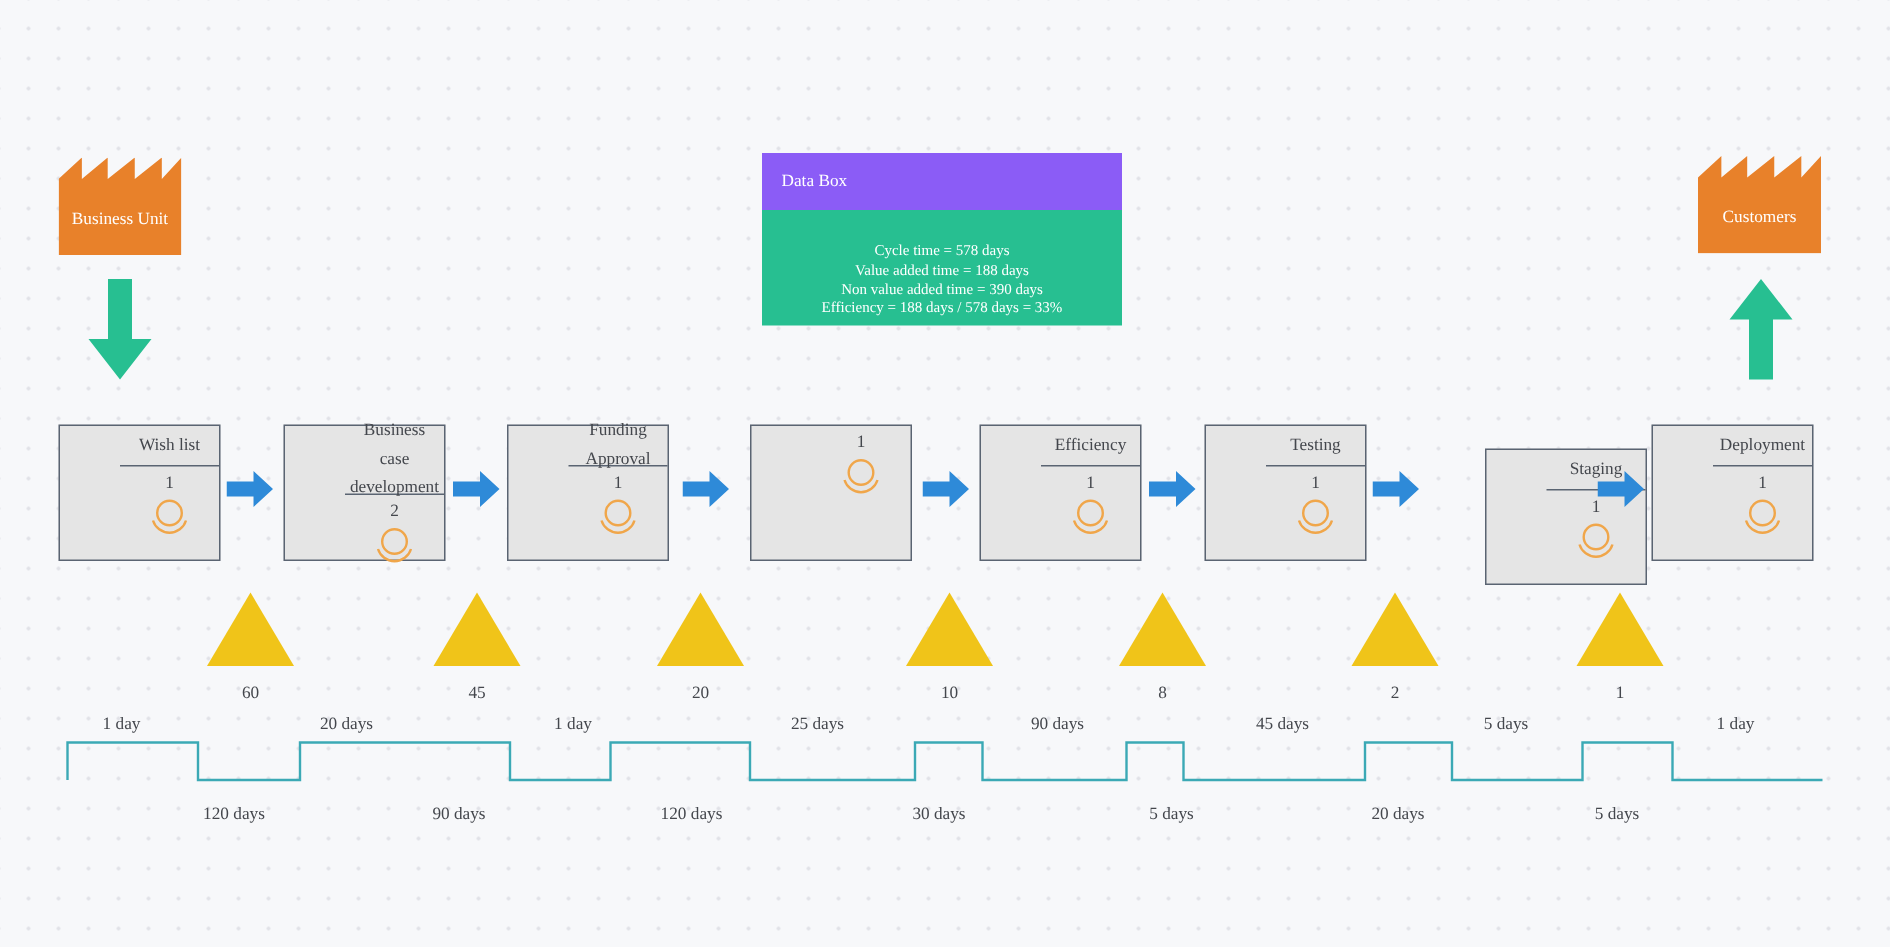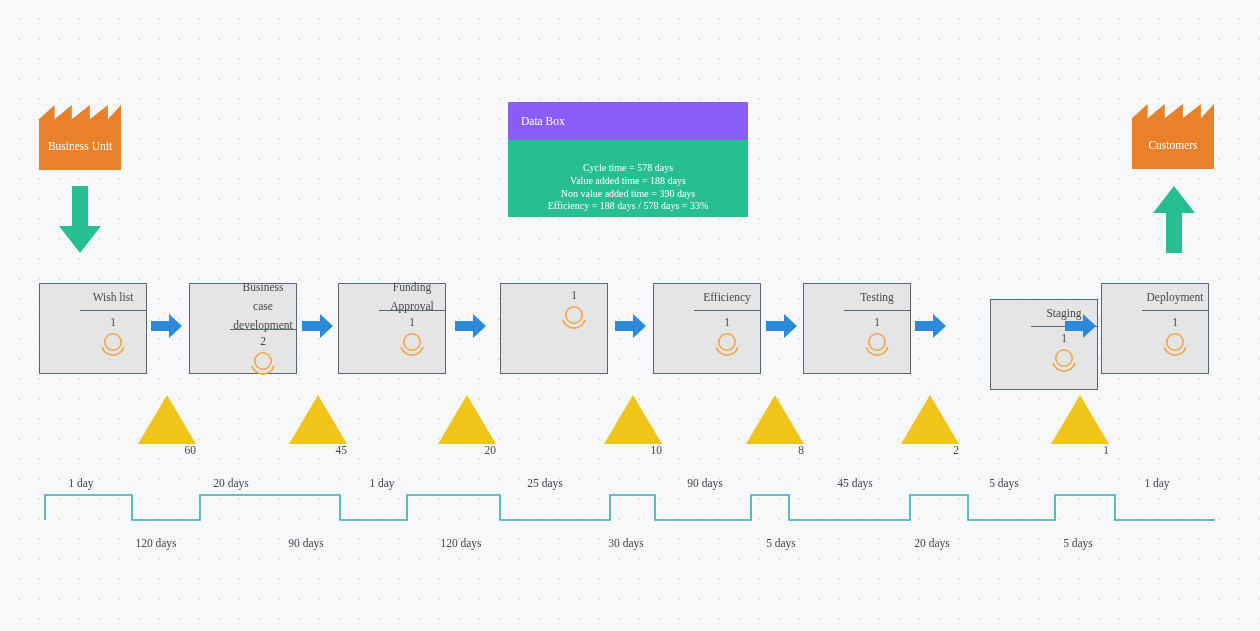--- a/index.html
+++ b/index.html
@@ -127,24 +127,24 @@
 
   
   .inventory { width: 58px; }
   .inv-triangle {
     width: 0; height: 0;
     border-left: 29px solid transparent;
     border-right: 29px solid transparent;
     border-bottom: 49px solid #f0c419;
   }
   .inv-value {
-    text-align: right;
-    font-size: 11.5px;
-    color: #44474d;
-    margin-top: 0;
+    text-align: center;
+    font-size: 11.5px;
+    color: #44474d;
+    margin-top: 12px;
     line-height: 12px;
   }
 
   
   .timeline { position: absolute; left: 0; top: 0; }
   .tl-label {
     position: absolute;
     font-size: 11.5px;
     color: #44474d;
     white-space: nowrap;

